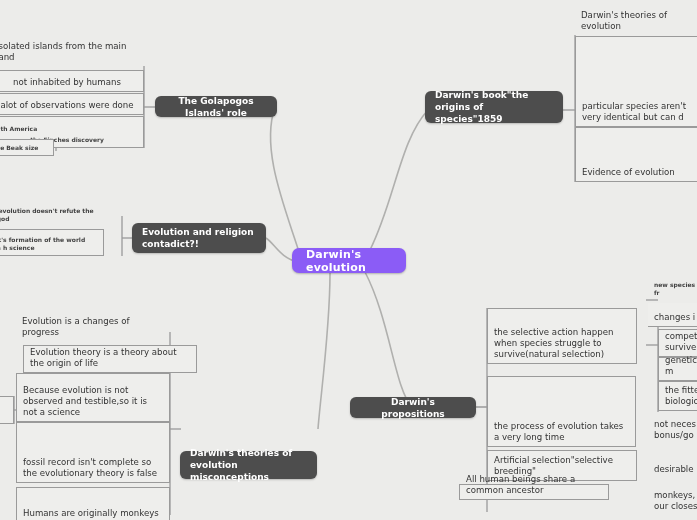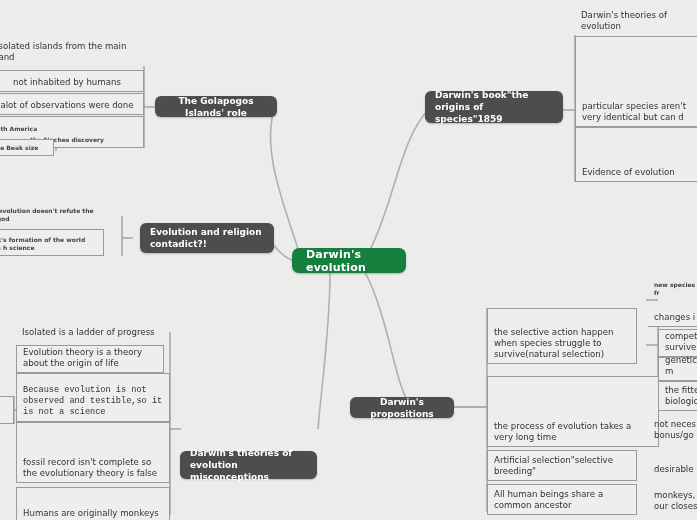--- a/index.html
+++ b/index.html
@@ -26,21 +26,21 @@
     width: 697px;
     height: 520px;
     pointer-events: none;
   }
   .node {
     position: absolute;
     box-sizing: border-box;
   }
   
   .root {
-    background: #15803d;
+    background: #8b5cf6;
     border-radius: 7px;
     color: #ffffff;
     font-weight: bold;
     font-size: 11px;
     letter-spacing: 0.2px;
     display: flex;
     align-items: center;
     justify-content: center;
     padding: 6px 14px;
     box-shadow: 0 1px 2px rgba(0,0,0,0.25);
@@ -177,76 +177,76 @@
   </div>
 
   <div class="node leaf" style="left:575px; top:36px; width:132px; height:91px;">
     <span class="txt t11">particular species aren't very identical but can d</span>
   </div>
 
   <div class="node leaf" style="left:575px; top:127px; width:132px; height:55px;">
     <span class="txt t11">Evidence of evolution</span>
   </div>
 
-  <div class="node branch" style="left:140px; top:223px; width:134px; height:30px;">
+  <div class="node branch" style="left:132px; top:223px; width:134px; height:30px;">
     <span>Evolution and religion contadict?!</span>
   </div>
 
   <div class="node row nobord" style="left:-18px; top:206px; width:122px; height:20px; background:transparent;">
     <span class="txt t8">ed evolution doesn't refute the of god</span>
   </div>
 
   <div class="node leaf" style="left:-18px; top:229px; width:122px; height:27px;">
     <span class="txt t8">ook's formation of the world can h science</span>
   </div>
 
   <div class="node branch" style="left:180px; top:415px; width:137px; height:28px;margin-top:36px;">
     <span>Darwin's theories of evolution misconceptions</span>
   </div>
 
   <div class="node row nobord" style="left:16px; top:315px; width:154px; height:26px; background:transparent;">
-    <span class="txt t11">Isolated  is a ladder of progress</span>
-  </div>
-
-  <div class="node leaf" style="left:16px; top:345px; width:148px; height:28px;">
+    <span class="txt t11">Evolution  is a changes of progress</span>
+  </div>
+
+  <div class="node leaf" style="left:23px; top:345px; width:174px; height:28px;">
     <span class="txt t11">Evolution theory is a theory about the origin of life</span>
   </div>
 
-  <div class="node leaf" style="left:16px; top:373px; width:154px; height:49px;font-family:Liberation Mono, monospace;">
+  <div class="node leaf" style="left:16px; top:373px; width:154px; height:49px;">
     <span class="txt t11">Because evolution is not observed and testible,so it is not a science</span>
   </div>
 
   <div class="node leaf" style="left:-22px; top:396px; width:36px; height:28px;"></div>
 
   <div class="node leaf" style="left:16px; top:422px; width:154px; height:61px;justify-content:center;">
     <span class="txt t11">fossil record isn't complete so the evolutionary theory is false</span>
   </div>
 
   <div class="node leaf" style="left:16px; top:487px; width:154px; height:36px;">
     <span class="txt t11">Humans are originally monkeys</span>
   </div>
 
-  <div class="node branch" style="left:350px; top:397px; width:104px; height:21px; justify-content:flex-start;">
+  <div class="node branch" style="left:350px; top:397px; width:126px; height:21px; justify-content:flex-start;">
     <span class="center">Darwin's propositions</span>
   </div>
 
 
   <div class="node leaf" style="left:487px; top:308px; width:150px; height:56px;">
     <span class="txt t11">the selective action happen when species struggle to survive(natural selection)</span>
   </div>
 
-  <div class="node leaf" style="left:487px; top:376px; width:172px; height:71px;">
+  <div class="node leaf" style="left:487px; top:376px; width:149px; height:71px;">
     <span class="txt t11">the process of evolution takes a very long time</span>
   </div>
 
   <div class="node leaf" style="left:487px; top:450px; width:150px; height:31px;">
     <span class="txt t11">Artificial selection"selective breeding"</span>
   </div>
 
-  <div class="node leaf" style="left:487px; top:484px; width:150px; height:31px;align-items:flex-end;">
+  <div class="node leaf" style="left:459px; top:484px; width:150px; height:16px;align-items:flex-end;">
     <span class="txt t11">All human beings share a common ancestor</span>
   </div>
 
   <div class="node row nobord" style="left:648px; top:286px; width:60px; height:14px; background:transparent;">
     <span class="txt t8">new species fr</span>
   </div>
 
   <div class="node row" style="left:648px; top:303px; width:60px; height:24px;">
     <span class="txt t11">changes i</span>
   </div>

